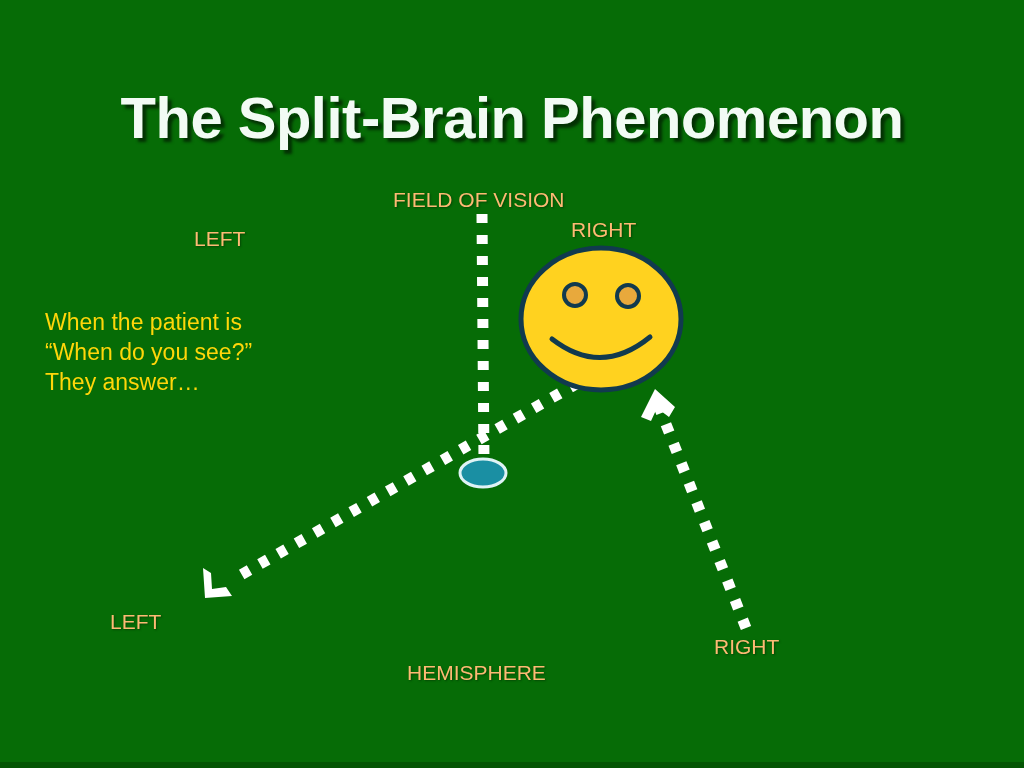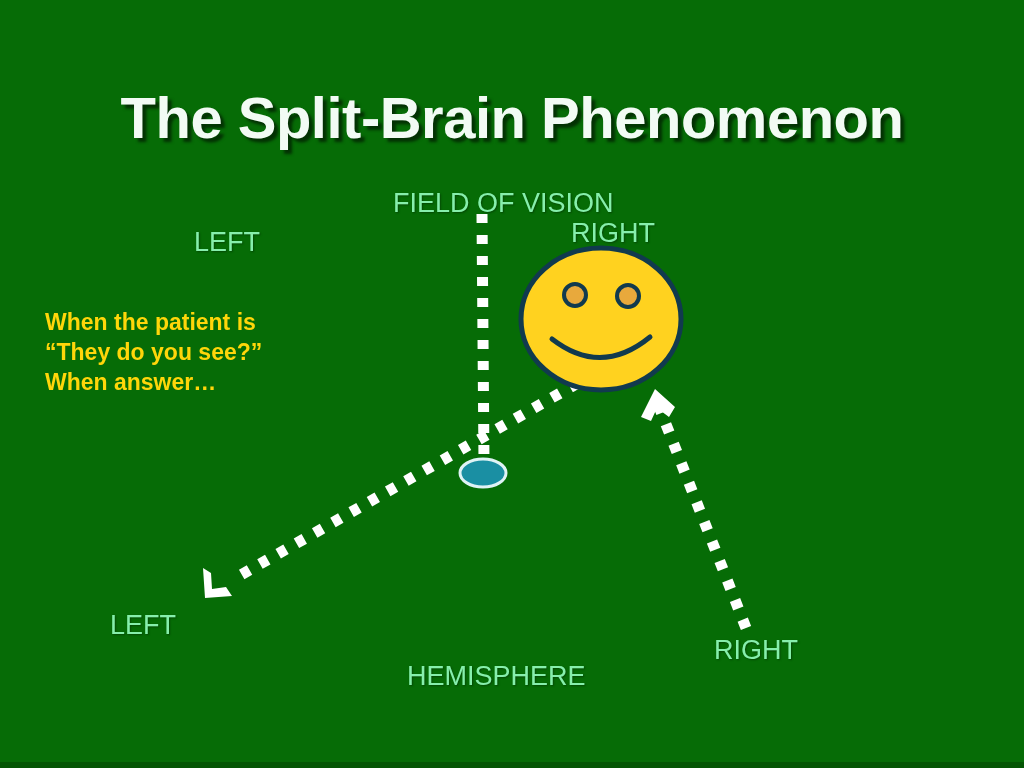--- a/index.html
+++ b/index.html
@@ -39,43 +39,43 @@
     font-weight: bold;
     color: #f2fbf4;
     letter-spacing: -0.5px;
     text-shadow: 4px 4px 3px rgba(0,0,0,0.55);
     white-space: nowrap;
   }
 
   
   .wlabel {
     position: absolute;
-    color: #86efac;
-    font-size: 27px;
+    color: #fdba74;
+    font-size: 21px;
     font-weight: normal;
     white-space: nowrap;
     text-shadow: 1px 1px 2px rgba(0,0,0,0.35);
     text-align: right;
   }
   #label-field-of-vision { left: 393px; top: 188px; }
   #label-top-left        { left: 194px; top: 227px; }
   #label-top-right       { left: 571px; top: 218px; }
   #label-bottom-left     { left: 110px; top: 610px; }
   #label-bottom-right    { left: 714px; top: 635px; }
   #label-hemisphere      { left: 407px; top: 661px; }
 
   
   #caption-block {
     position: absolute;
     left: 45px;
     top: 307px;
     width: 290px;
     color: #ffd60a;
     font-size: 23px;
-    font-weight: bold;
+    font-weight: normal;
     line-height: 30px;
   }
   #caption-block div { white-space: nowrap; }
 
   
   #art-layer {
     position: absolute;
     left: 0;
     top: 0;
     width: 1024px;
@@ -130,18 +130,18 @@
   <div class="wlabel" id="label-top-right">RIGHT</div>
 
   <div class="wlabel" id="label-bottom-left">LEFT</div>
 
   <div class="wlabel" id="label-bottom-right">RIGHT</div>
 
   <div class="wlabel" id="label-hemisphere">HEMISPHERE</div>
 
   <div id="caption-block">
     <div>When the patient is</div>
-    <div>“They do you see?”</div>
-    <div>When answer…</div>
+    <div>“When do you see?”</div>
+    <div>They answer…</div>
   </div>
 
   <div id="slide-bottom-edge"></div>
 </div>
 
 </body></html>

